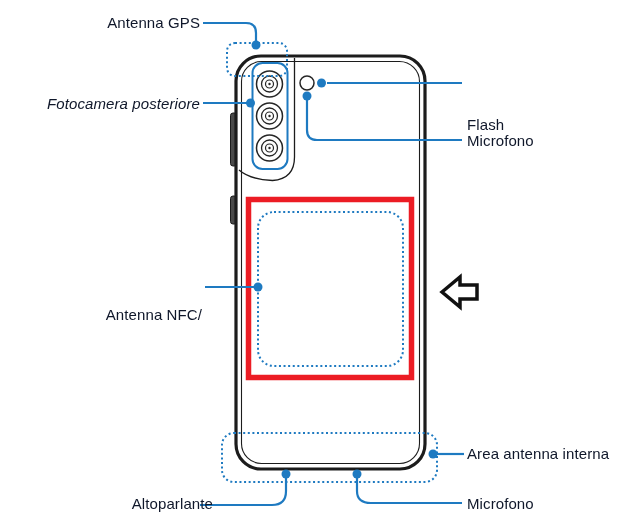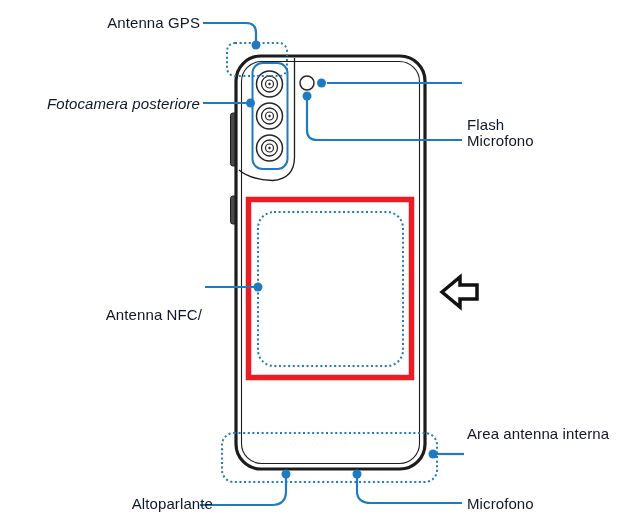--- a/index.html
+++ b/index.html
@@ -111,19 +111,19 @@
   <div class="callout-label" style="right:421px; top:95px;font-style:italic;">Fotocamera posteriore</div>
 
   <div class="callout-label" style="left:467px; top:75px;margin-top:41px;">Flash</div>
 
   <div class="callout-label" style="left:467px; top:132px;">Microfono</div>
 
   <div class="callout-label two-line" style="right:419px; top:277px;margin-top:28px;">
     <span style="display:block;">Antenna NFC/</span>
   </div>
 
-  <div class="callout-label" style="left:467px; top:425px;">Area antenna interna</div>
+  <div class="callout-label" style="left:467px; top:445px;">Area antenna interna</div>
 
   <div class="callout-label" style="right:408px; top:495px;">Altoparlante</div>
 
   <div class="callout-label" style="left:467px; top:495px;">Microfono</div>
 
 </div>
 
 </body></html>

